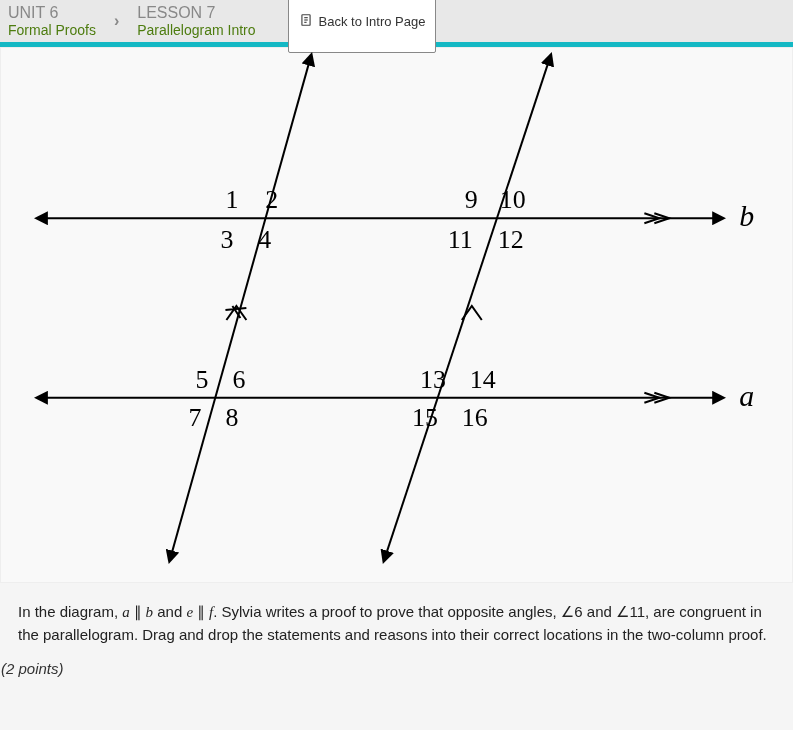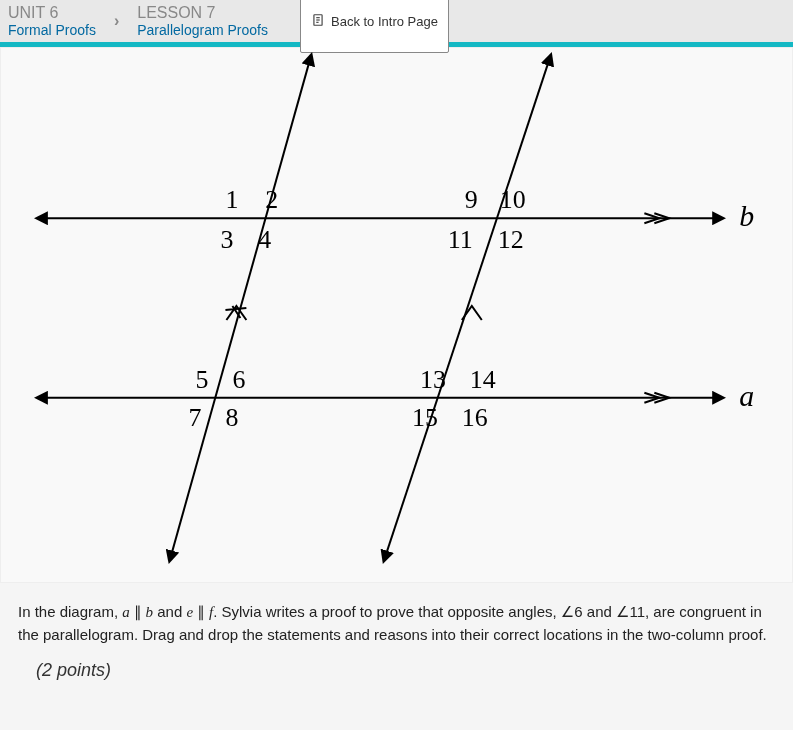--- a/index.html
+++ b/index.html
@@ -13,21 +13,21 @@
     .breadcrumb {
       display: flex;
       align-items: center;
       background: #e8e8e8;
       padding: 4px 8px;
       gap: 12px;
       height: 42px;
     }
     .bc-item { display: flex; flex-direction: column; }
     .bc-label { font-size: 16px; color: #888; text-transform: uppercase; }
-    .bc-title { font-size: 14px; color: #0369a1; }
+    .bc-title { font-size: 14px; color: #4d7c0f; }
     .chevron { color: #888; font-weight: bold; padding: 0 6px; }
     .back-btn {
       display: inline-flex;
       align-items: center;
       gap: 6px;
       border: 1px solid #888;
       background: #fff;
       padding: 22px 10px;
       font-size: 13px;
       color: #333;
@@ -43,36 +43,36 @@
       border: 1px solid #eee;
     }
     .diagram { width: 100%; height: 530px; }
     .question {
       padding: 18px 20px 0 18px;
       font-size: 15px;
       color: #222;
       line-height: 1.5;
     }
     .question em, .question .mi { font-style: italic; font-family: 'Times New Roman', serif; }
-    .points { padding: 14px 36px; font-style: italic; font-size: 18px; color: #333; }
+    .points { padding: 14px 1px; font-style: italic; font-size: 15px; color: #333; }
     .angle-lbl { font-family: 'Times New Roman', serif; font-size: 26px; }
     .line-lbl { font-family: 'Times New Roman', serif; font-style: italic; font-size: 30px; }
   </style>
 </head>
 <body>
 
 <div class="breadcrumb">
   <div class="bc-item">
     <span class="bc-label">UNIT 6</span>
     <span class="bc-title">Formal Proofs</span>
   </div>
   <span class="chevron">›</span>
   <div class="bc-item">
     <span class="bc-label">LESSON 7</span>
-    <span class="bc-title">Parallelogram Proofs</span>
+    <span class="bc-title">Parallelogram Intro</span>
   </div>
   <button class="back-btn">
     <span>
       <svg width="14" height="14" viewBox="0 0 24 24" fill="none" stroke="#444" stroke-width="2">
         <rect x="5" y="3" width="14" height="18" rx="1"></rect>
         <line x1="9" y1="8" x2="15" y2="8"></line>
           <line x1="9" y1="12" x2="15" y2="12"></line>
           <line x1="9" y1="16" x2="13" y2="16"></line>
       </svg>
     </span>

